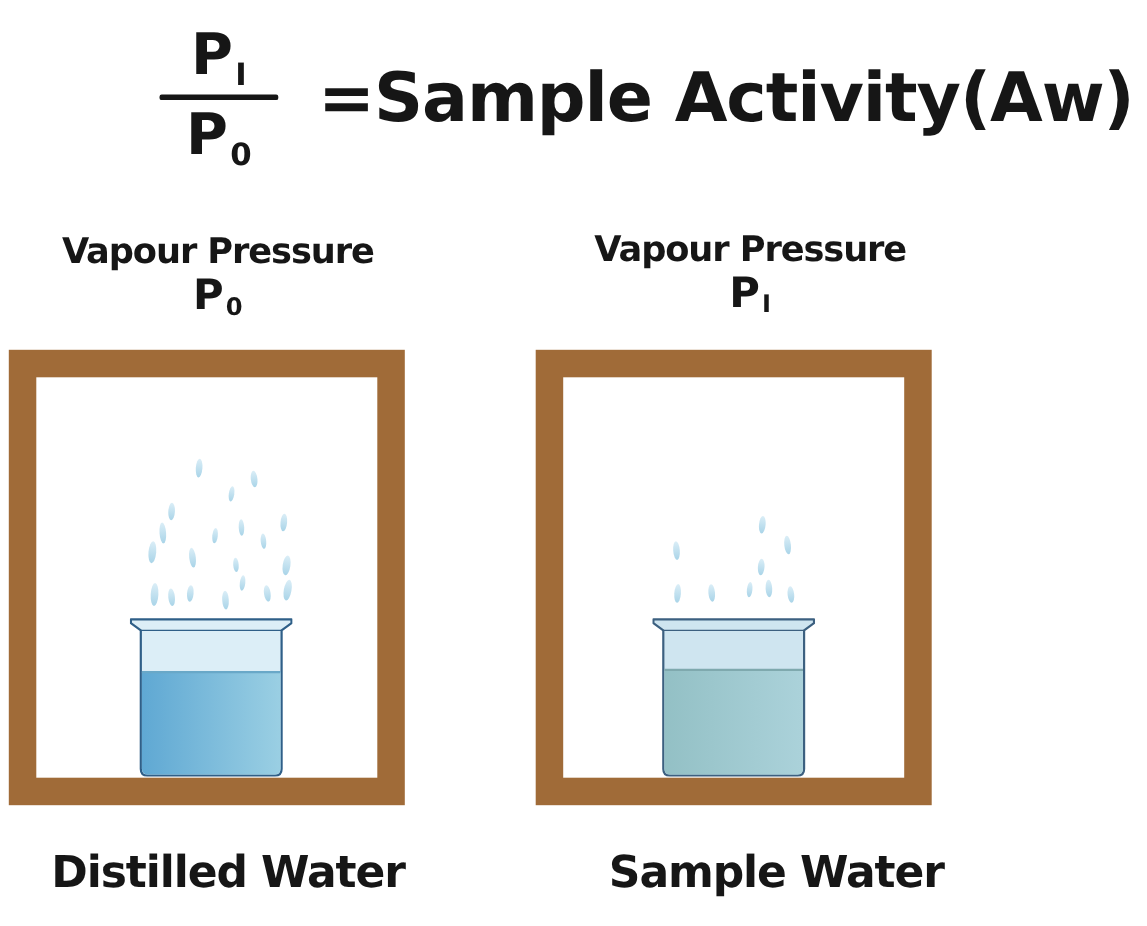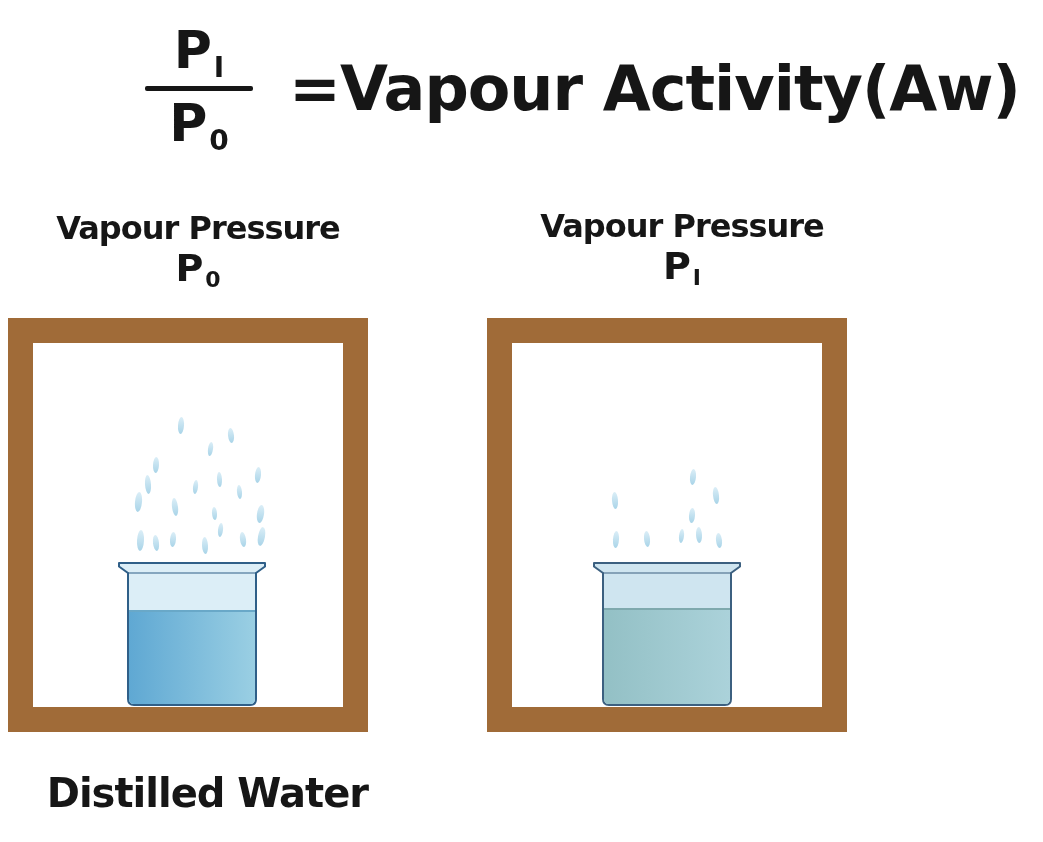--- a/index.html
+++ b/index.html
@@ -59,21 +59,21 @@
       <div class="frac-term">
         <span class="frac-base">P</span>
         <span class="frac-sub">I</span>
       </div>
       <div class="frac-bar"></div>
       <div class="frac-term">
         <span class="frac-base">P</span>
         <span class="frac-sub">0</span>
       </div>
     </div>
-    <div class="equals-title">=Vapour Activity(Aw)</div>
+    <div class="equals-title">=Sample Activity(Aw)</div>
   </div>
 
   <div id="vp-left" class="vp-label">
     <div class="vp-line1">Vapour Pressure</div>
     <div class="vp-line2">
       <span class="vp-base">P</span>
       <span class="vp-sub">0</span>
     </div>
   </div>
   <div id="vp-right" class="vp-label">
@@ -137,14 +137,15 @@
       <div class="droplet" style="left: 201px; top: 144px; width: 6px; height: 17px; transform: rotate(-6deg); background: linear-gradient(rgb(219, 238, 247), rgb(169, 212, 232));"></div>
       <div class="droplet" style="left: 177px; top: 165px; width: 6px; height: 15px; transform: rotate(4deg); background: linear-gradient(rgb(219, 238, 247), rgb(169, 212, 232));"></div>
       <div class="droplet" style="left: 184px; top: 184px; width: 6px; height: 16px; transform: rotate(-3deg); background: linear-gradient(rgb(219, 238, 247), rgb(169, 212, 232));"></div>
       <div class="droplet" style="left: 167px; top: 186px; width: 5px; height: 14px; transform: rotate(6deg); background: linear-gradient(rgb(219, 238, 247), rgb(169, 212, 232));"></div>
       <div class="droplet" style="left: 132px; top: 188px; width: 6px; height: 16px; transform: rotate(-5deg); background: linear-gradient(rgb(219, 238, 247), rgb(169, 212, 232));"></div>
       <div class="droplet" style="left: 101px; top: 188px; width: 6px; height: 17px; transform: rotate(4deg); background: linear-gradient(rgb(219, 238, 247), rgb(169, 212, 232));"></div>
       <div class="droplet" style="left: 204px; top: 190px; width: 6px; height: 15px; transform: rotate(-6deg); background: linear-gradient(rgb(219, 238, 247), rgb(169, 212, 232));"></div>
     </div>
 
   <div id="caption-left" class="caption">Distilled Water</div>
+  <div id="caption-right" class="caption">Sample Water</div>
 
 </div>
 
 </body></html>

